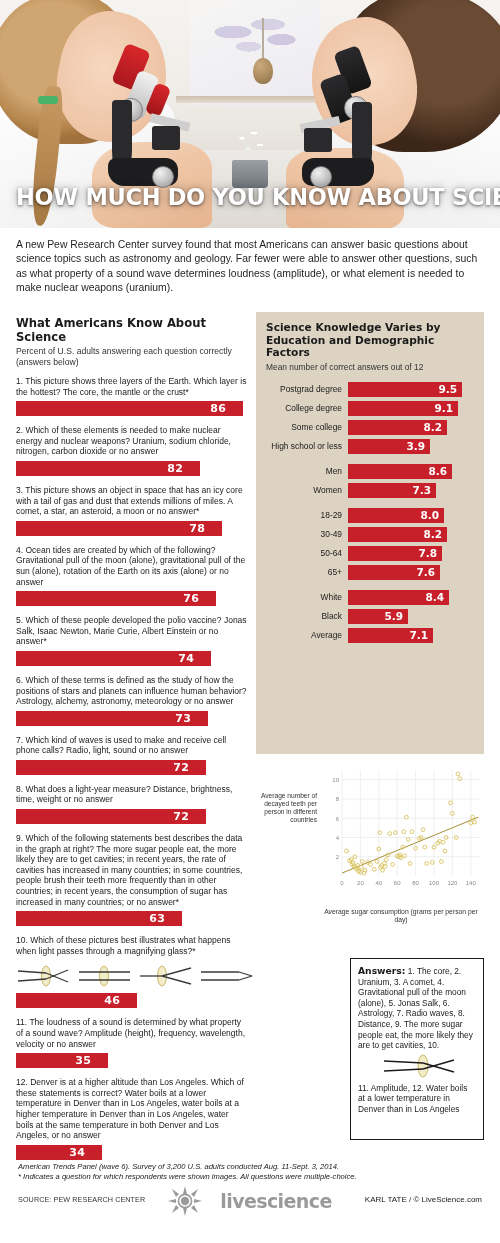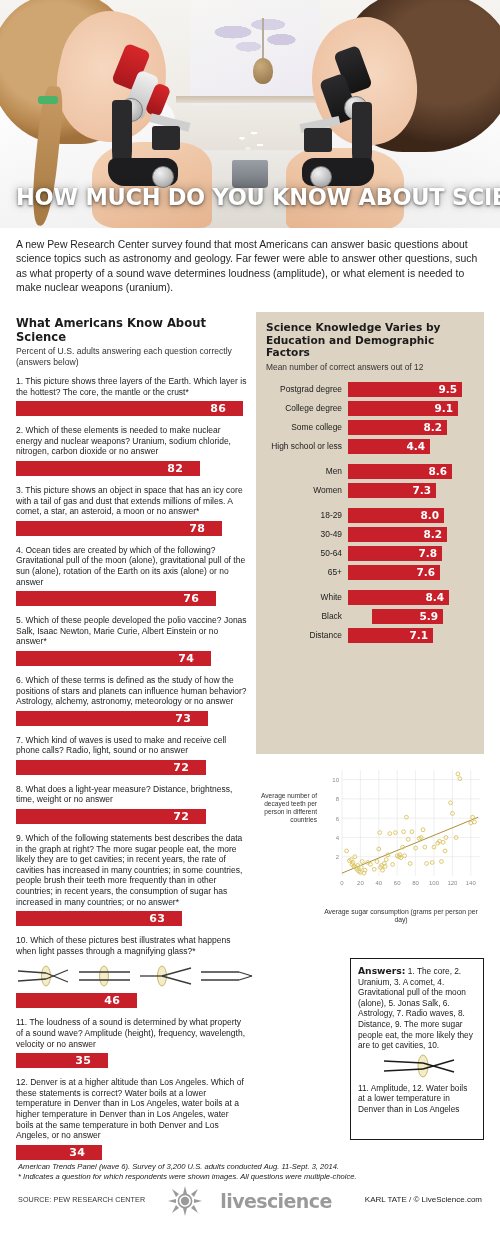--- a/index.html
+++ b/index.html
@@ -395,21 +395,21 @@
           </div>
           <div class="drow">
             <div class="dlabel">Some college</div>
             <div class="dbar" style="width: 99px;">
               <b>8.2</b>
             </div>
           </div>
           <div class="drow">
             <div class="dlabel">High school or less</div>
             <div class="dbar" style="width: 82px;">
-              <b>4.4</b>
+              <b>3.9</b>
             </div>
           </div>
         </div>
         <div class="dgroup">
           <div class="drow">
             <div class="dlabel">Men</div>
             <div class="dbar" style="width: 104px;">
               <b>8.6</b>
             </div>
           </div>
@@ -448,26 +448,26 @@
         </div>
         <div class="dgroup">
           <div class="drow">
             <div class="dlabel">White</div>
             <div class="dbar" style="width: 101px;">
               <b>8.4</b>
             </div>
           </div>
           <div class="drow">
             <div class="dlabel">Black</div>
-            <div class="dbar" style="width: 71px; margin-left: 24px;">
+            <div class="dbar" style="width: 60px;">
               <b>5.9</b>
             </div>
           </div>
           <div class="drow">
-            <div class="dlabel">Distance</div>
+            <div class="dlabel">Average</div>
             <div class="dbar" style="width: 85px;">
               <b>7.1</b>
             </div>
           </div>
         </div>
       </div>
   </div>
 
   <div class="scatter-ylab">Average number of decayed teeth per person in different countries</div>
   <div class="scatter-box">

